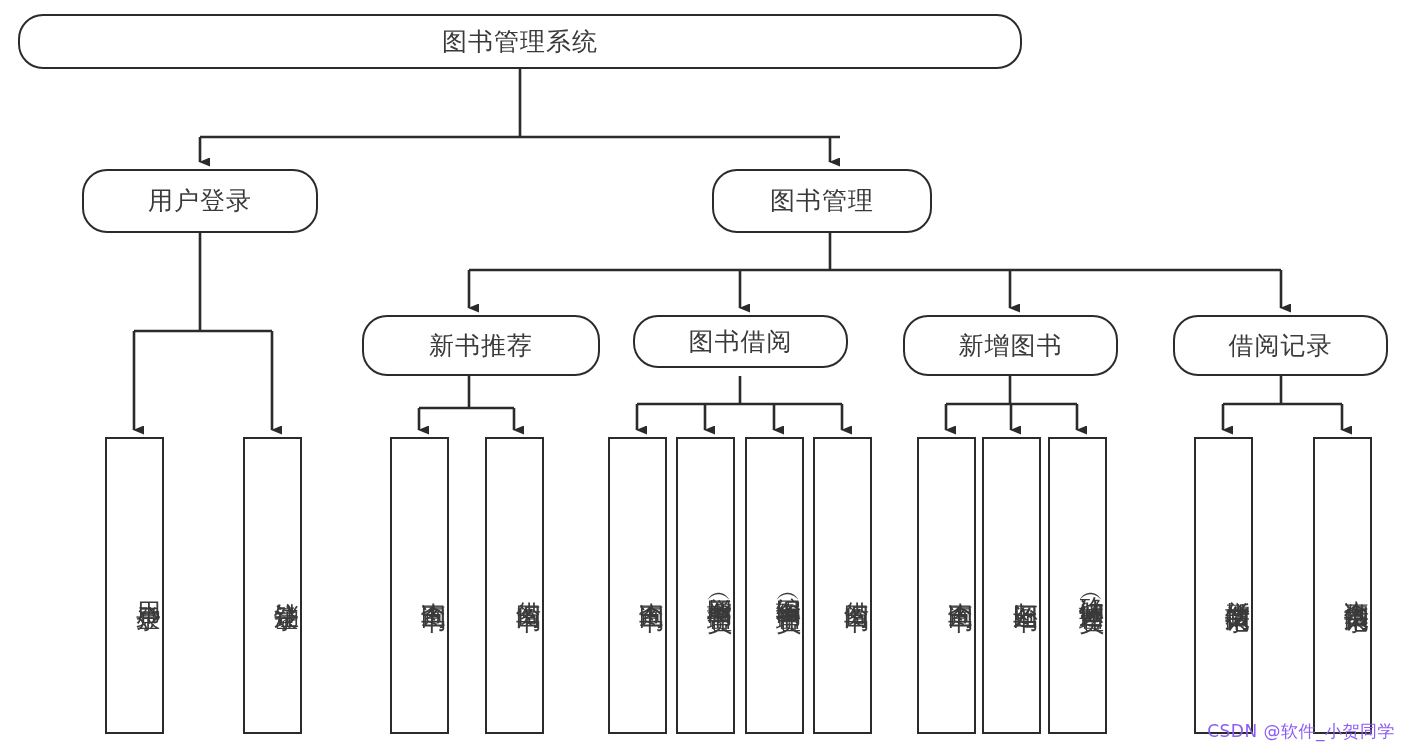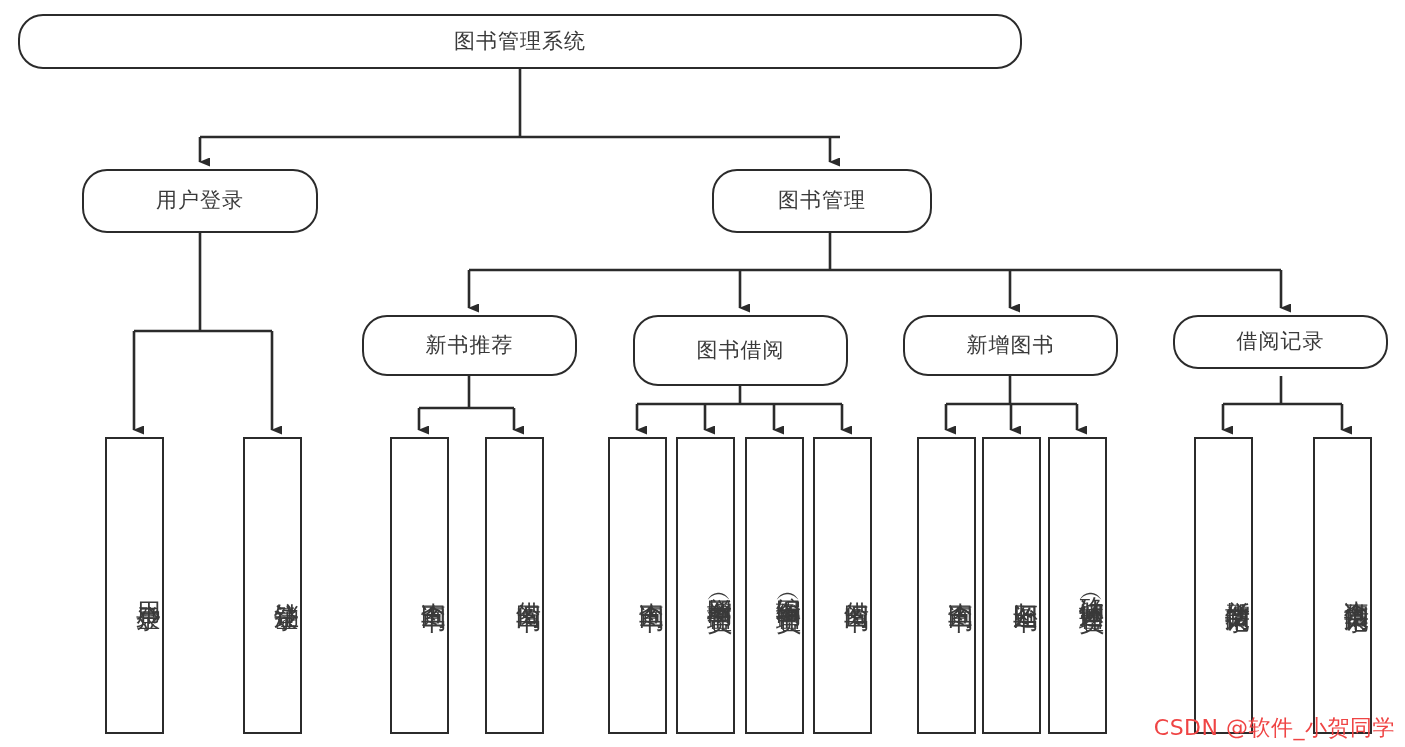--- a/index.html
+++ b/index.html
@@ -32,21 +32,21 @@
     background: #ffffff;
     border: 2px solid #2b2b2b;
     display: flex;
     align-items: center;
     justify-content: center;
     color: #3a3a3a;
     line-height: 1.12;
     text-align: center;
   }
   .node.horiz {
-    font-size: 21px;
+    font-size: 25px;
     letter-spacing: 1px;
     border-radius: 25px;
   }
   .node.vert {
     writing-mode: vertical-rl;
     text-orientation: upright;
     font-size: 25px;
     letter-spacing: 2px;
     padding: 10px 0;
     align-items: flex-start;
@@ -58,22 +58,22 @@
     display: block;
     max-height: 100%;
   }
   .node .label {
     display: block;
   }
   #watermark {
     position: absolute;
     right: 10px;
     bottom: 4px;
-    font-size: 22px;
-    color: #ef4444;
+    font-size: 17px;
+    color: #8b5cf6;
     letter-spacing: 0.5px;
     white-space: nowrap;
     user-select: none;
     margin-left: 32px;
   }
 </style>
 </head>
 <body>
 
 <div id="diagram-root">
@@ -132,30 +132,30 @@
     <span class="label">图书管理系统</span>
   </div>
 
   <div class="node horiz" style="left:82px; top:169px; width:236px; height:64px;">
     <span class="label">用户登录</span>
   </div>
   <div class="node horiz" style="left:712px; top:169px; width:220px; height:64px;">
     <span class="label">图书管理</span>
   </div>
 
-  <div class="node horiz" style="left:362px; top:315px; width:215px; height:61px;">
+  <div class="node horiz" style="left:362px; top:315px; width:238px; height:61px;">
     <span class="label">新书推荐</span>
   </div>
-  <div class="node horiz" style="left:633px; top:315px; width:215px; height:71px;">
+  <div class="node horiz" style="left:633px; top:315px; width:215px; height:53px;">
     <span class="label">图书借阅</span>
   </div>
   <div class="node horiz" style="left:903px; top:315px; width:215px; height:61px;">
     <span class="label">新增图书</span>
   </div>
-  <div class="node horiz" style="left:1173px; top:315px; width:215px; height:54px;font-family:Liberation Serif, serif;">
+  <div class="node horiz" style="left:1173px; top:315px; width:215px; height:61px;font-family:Liberation Serif, serif;">
     <span class="label">借阅记录</span>
   </div>
 
   <div class="node vert" style="left:105px; top:437px; width:59px; height:297px;">
     <span class="label">用户登录</span>
   </div>
   <div class="node vert" style="left:243px; top:437px; width:59px; height:297px;">
     <span class="label">注销登录</span>
   </div>
 

